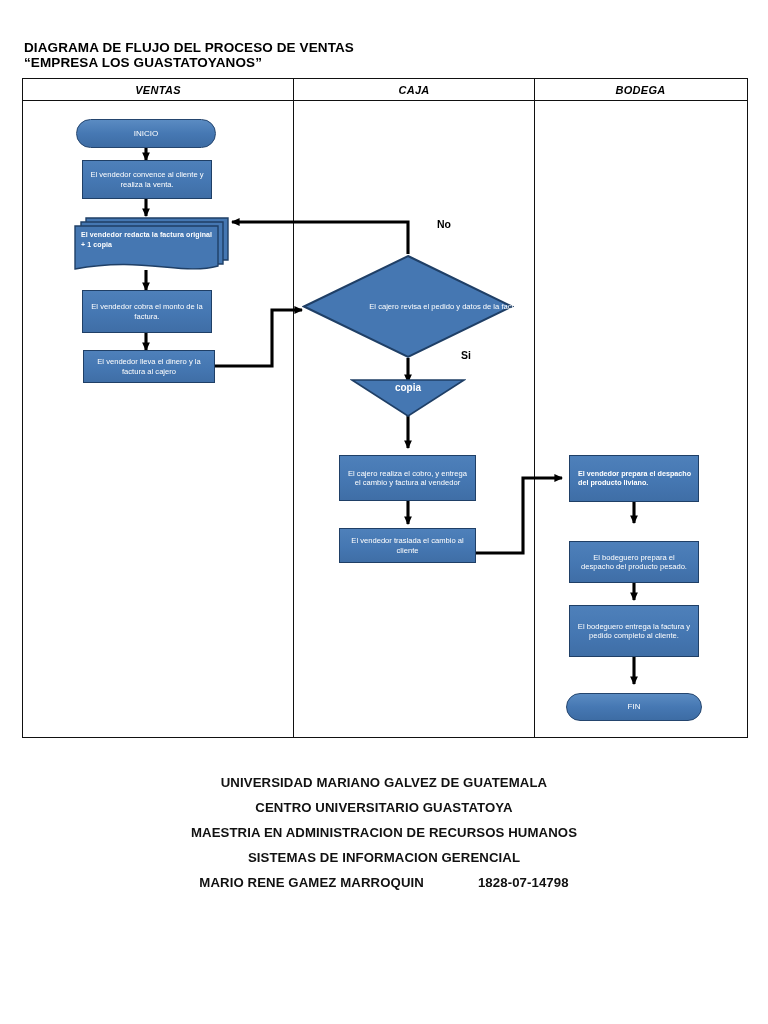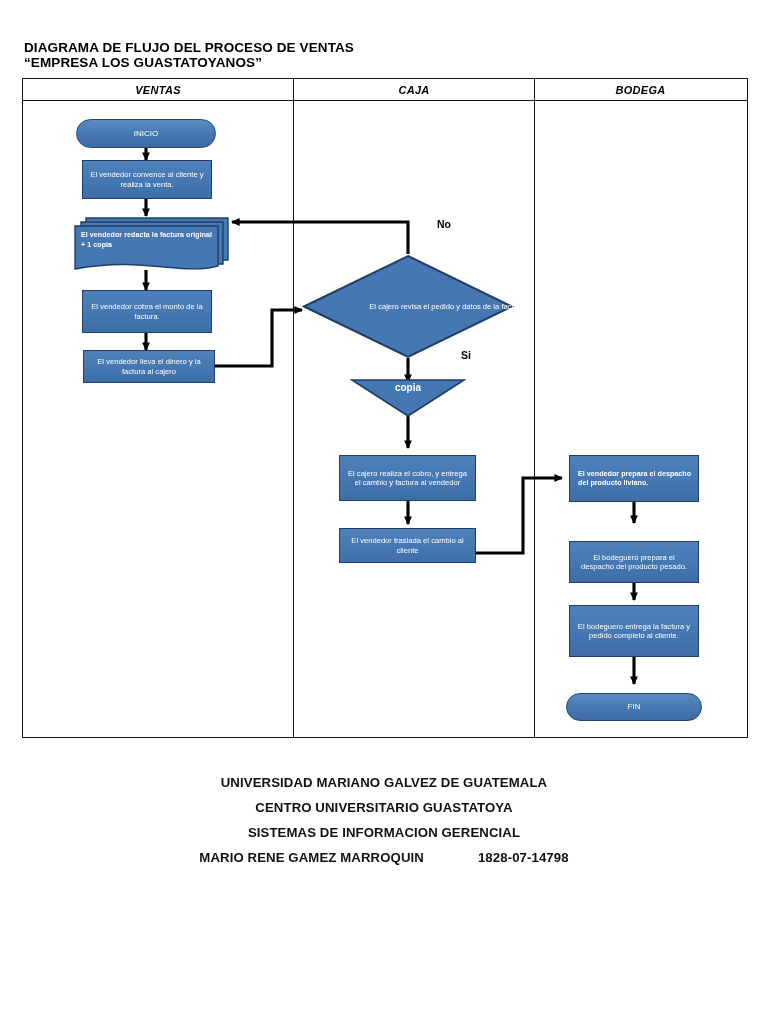--- a/index.html
+++ b/index.html
@@ -313,18 +313,19 @@
 
   <div class="node term" style="left:566px; top:693px; width:136px; height:28px;">
     <span>FIN</span>
   </div>
 
 </div>
 
 <div id="footer">
   <div class="footer-line">UNIVERSIDAD MARIANO GALVEZ DE GUATEMALA</div>
   <div class="footer-line">CENTRO UNIVERSITARIO GUASTATOYA</div>
+  <div class="footer-line">MAESTRIA EN ADMINISTRACION DE RECURSOS HUMANOS</div>
   <div class="footer-line">SISTEMAS DE INFORMACION GERENCIAL</div>
   <div class="footer-row">
     <span class="footer-line">MARIO RENE GAMEZ MARROQUIN</span>
     <span class="footer-line">1828-07-14798</span>
   </div>
 </div>
 
 </body></html>

